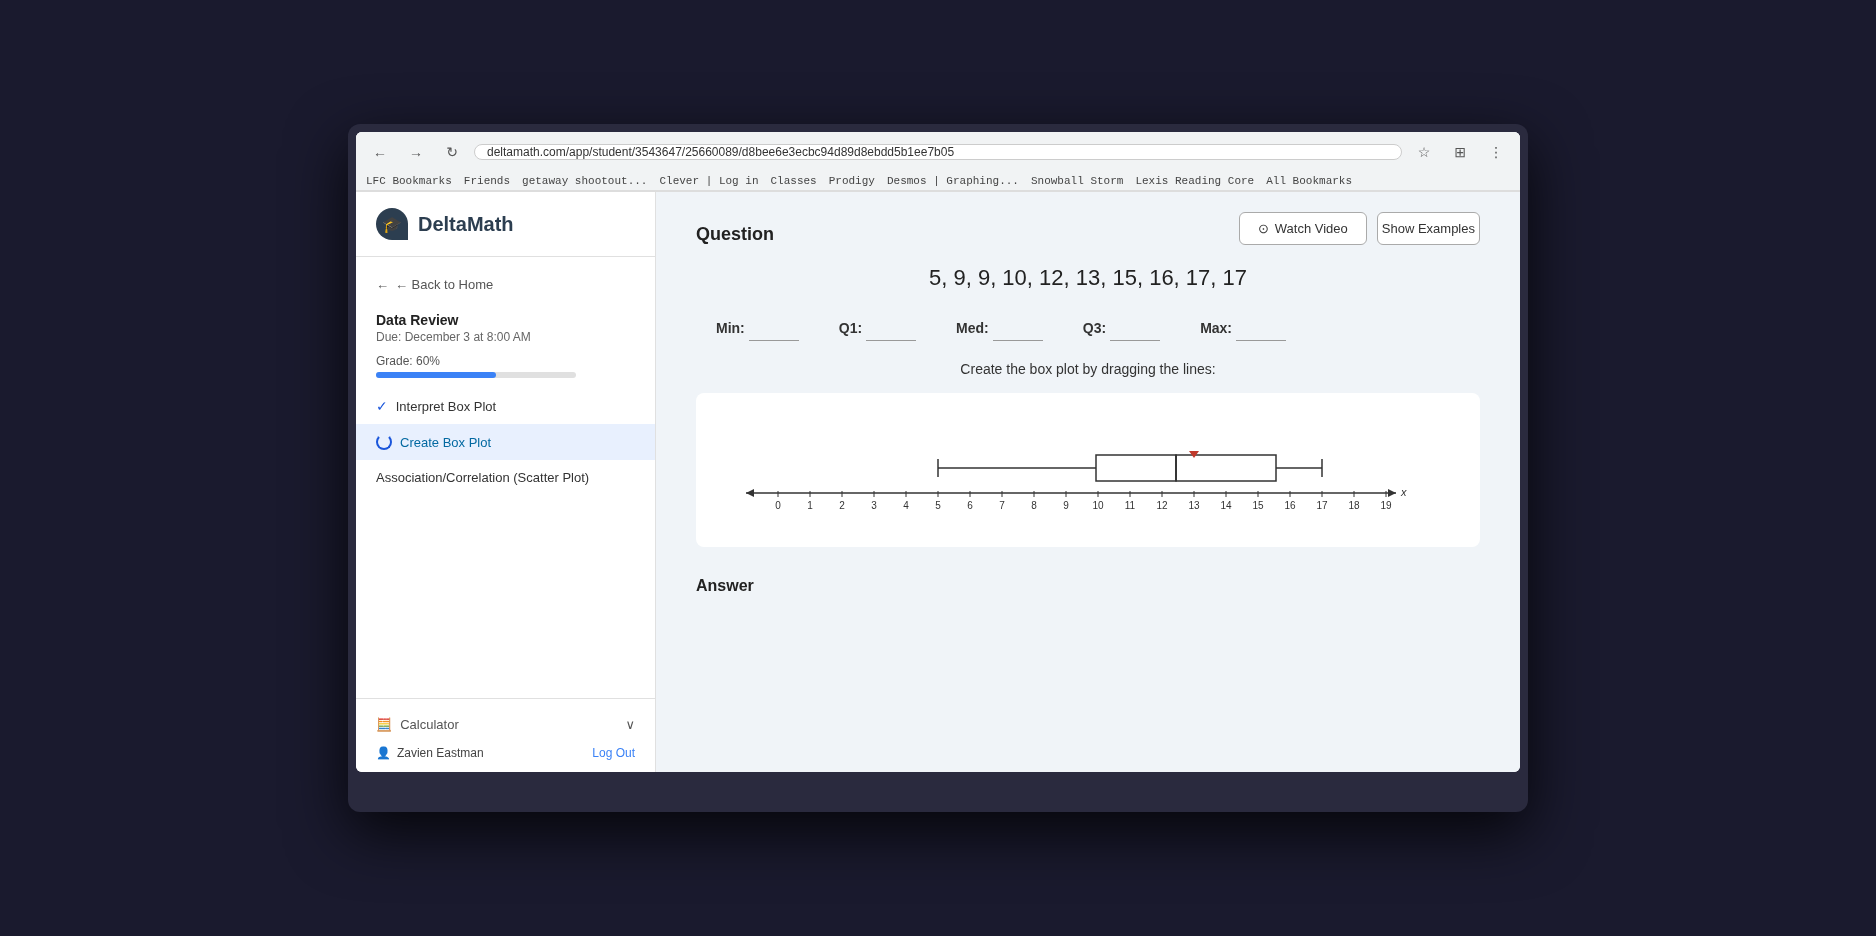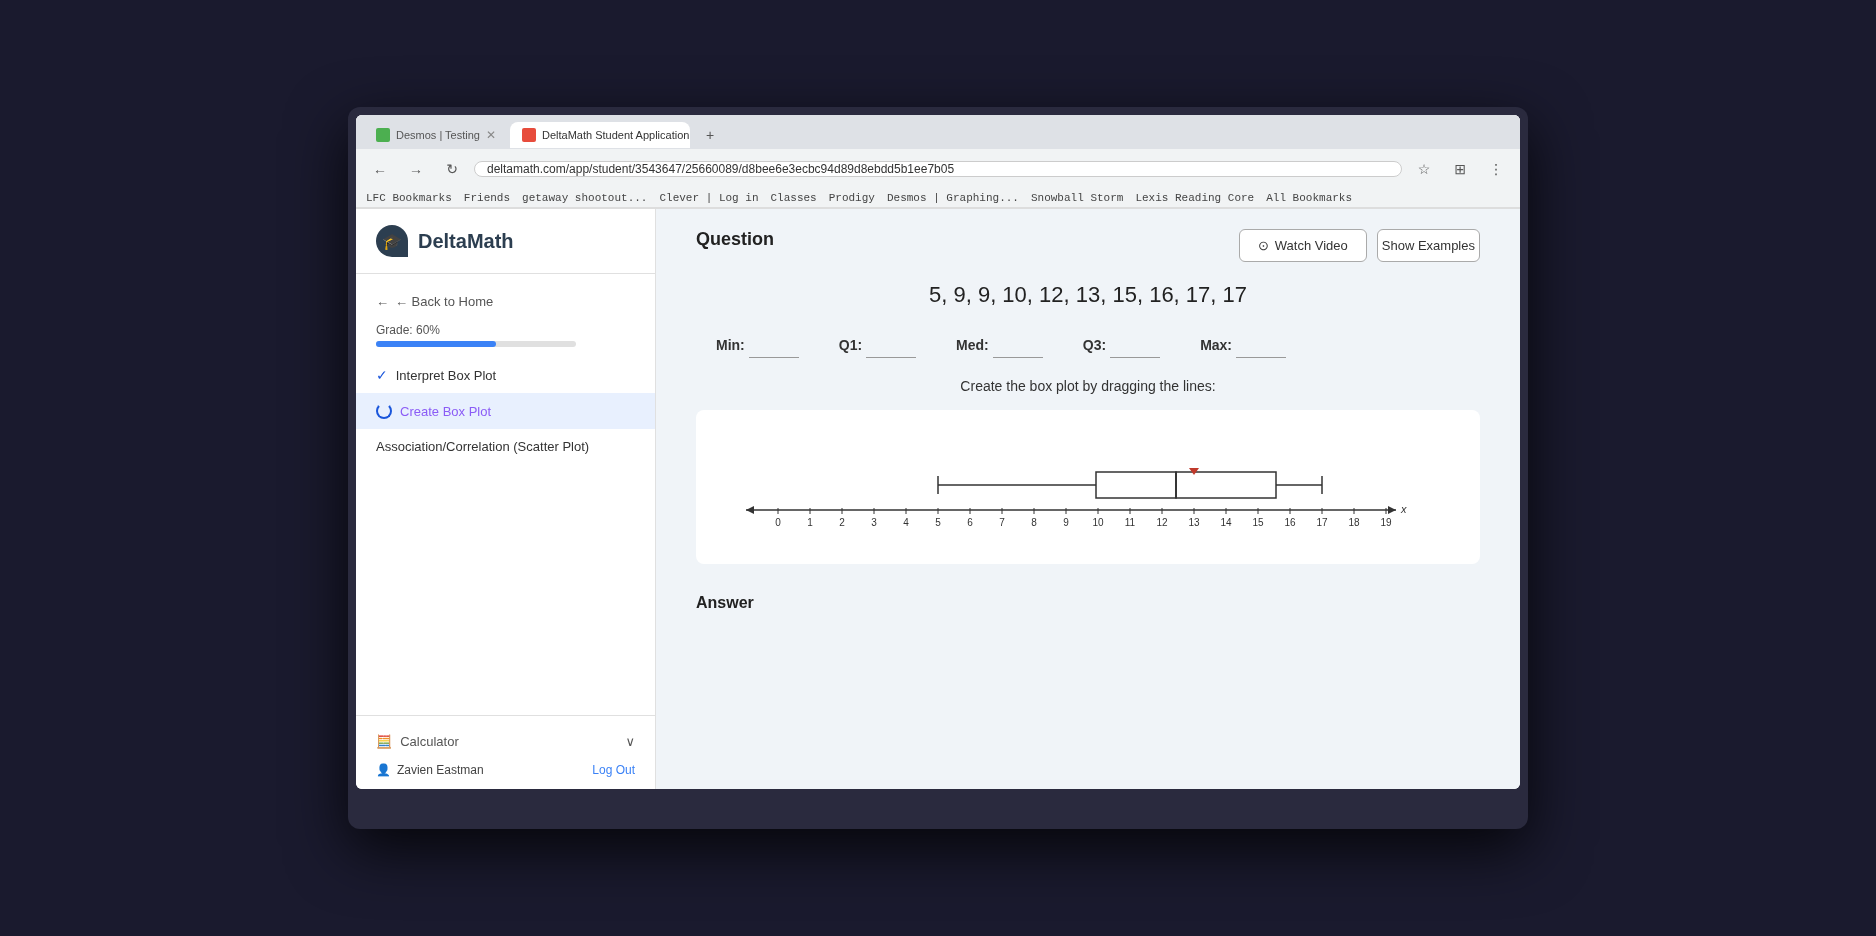--- a/index.html
+++ b/index.html
@@ -202,21 +202,21 @@
       display: flex;
       align-items: center;
       gap: 8px;
       padding: 10px 20px;
       font-size: 13px;
       color: #333;
       cursor: pointer;
     }
     .nav-item.active {
       background: #e8f0fe;
-      color: #8b5cf6;
+      color: #0369a1;
       font-weight: 500;
       text-align: right;
     }
     .nav-item .check-icon {
       color: #1a56db;
       font-size: 14px;
     }
     .nav-item .spinner-icon {
       width: 16px;
       height: 16px;
@@ -262,21 +262,21 @@
     }
     
     .main-content {
       flex: 1;
       background: #f0f4f8;
       overflow-y: auto;
       padding: 20px 40px;
     }
     .question-header {
       display: flex;
-      align-items: flex-start;
+      align-items: flex-end;
       justify-content: space-between;
       margin-bottom: 20px;
     }
     .question-label {
       font-size: 18px;
       font-weight: bold;
       color: #222;
     }
     .header-buttons {
       display: flex;
@@ -365,33 +365,20 @@
       color: #222;
     }
   </style>
 </head>
 <body>
 
 <div class="laptop-frame">
   <div class="screen">
 
     <div class="browser-chrome">
-      <div class="tab-bar">
-        <div class="tab inactive">
-          <div class="tab-icon" style="background:#4CAF50;"></div>
-          <span>Desmos | Testing</span>
-          <span class="close-btn">✕</span>
-        </div>
-        <div class="tab">
-          <div class="tab-icon" style="background:#e74c3c;"></div>
-          <span>DeltaMath Student Application</span>
-
-        </div>
-        <button class="nav-btn" style="margin-left:4px;">+</button>
-      </div>
       <div class="address-bar-row">
         <button class="nav-btn">←</button>
         <button class="nav-btn">→</button>
         <button class="nav-btn">↻</button>
         <div class="address-bar">
           <span>deltamath.com/app/student/3543647/25660089/d8bee6e3ecbc94d89d8ebdd5b1ee7b05</span>
         </div>
         <button class="nav-btn">☆</button>
         <button class="nav-btn">⊞</button>
         <button class="nav-btn">⋮</button>
@@ -414,20 +401,24 @@
 
       <div class="sidebar">
         <div class="sidebar-header">
           <div class="logo-icon">🎓</div>
           <span class="logo-text">DeltaMath</span>
         </div>
         <div class="sidebar-nav">
           <div class="back-link">
             <span>←</span>
             <span>← Back to Home</span>
+          </div>
+          <div class="section-info">
+            <div class="section-title">Data Review</div>
+            <div class="section-due">Due: December 3 at 8:00 AM</div>
           </div>
           <div class="grade-row">
             <div class="grade-label">Grade: 60%</div>
             <div class="grade-bar-bg">
               <div class="grade-bar-fill" style="width:60%;"></div>
             </div>
           </div>
           <div class="nav-item">
             <span class="check-icon">✓</span>
             <span>Interpret Box Plot</span>

